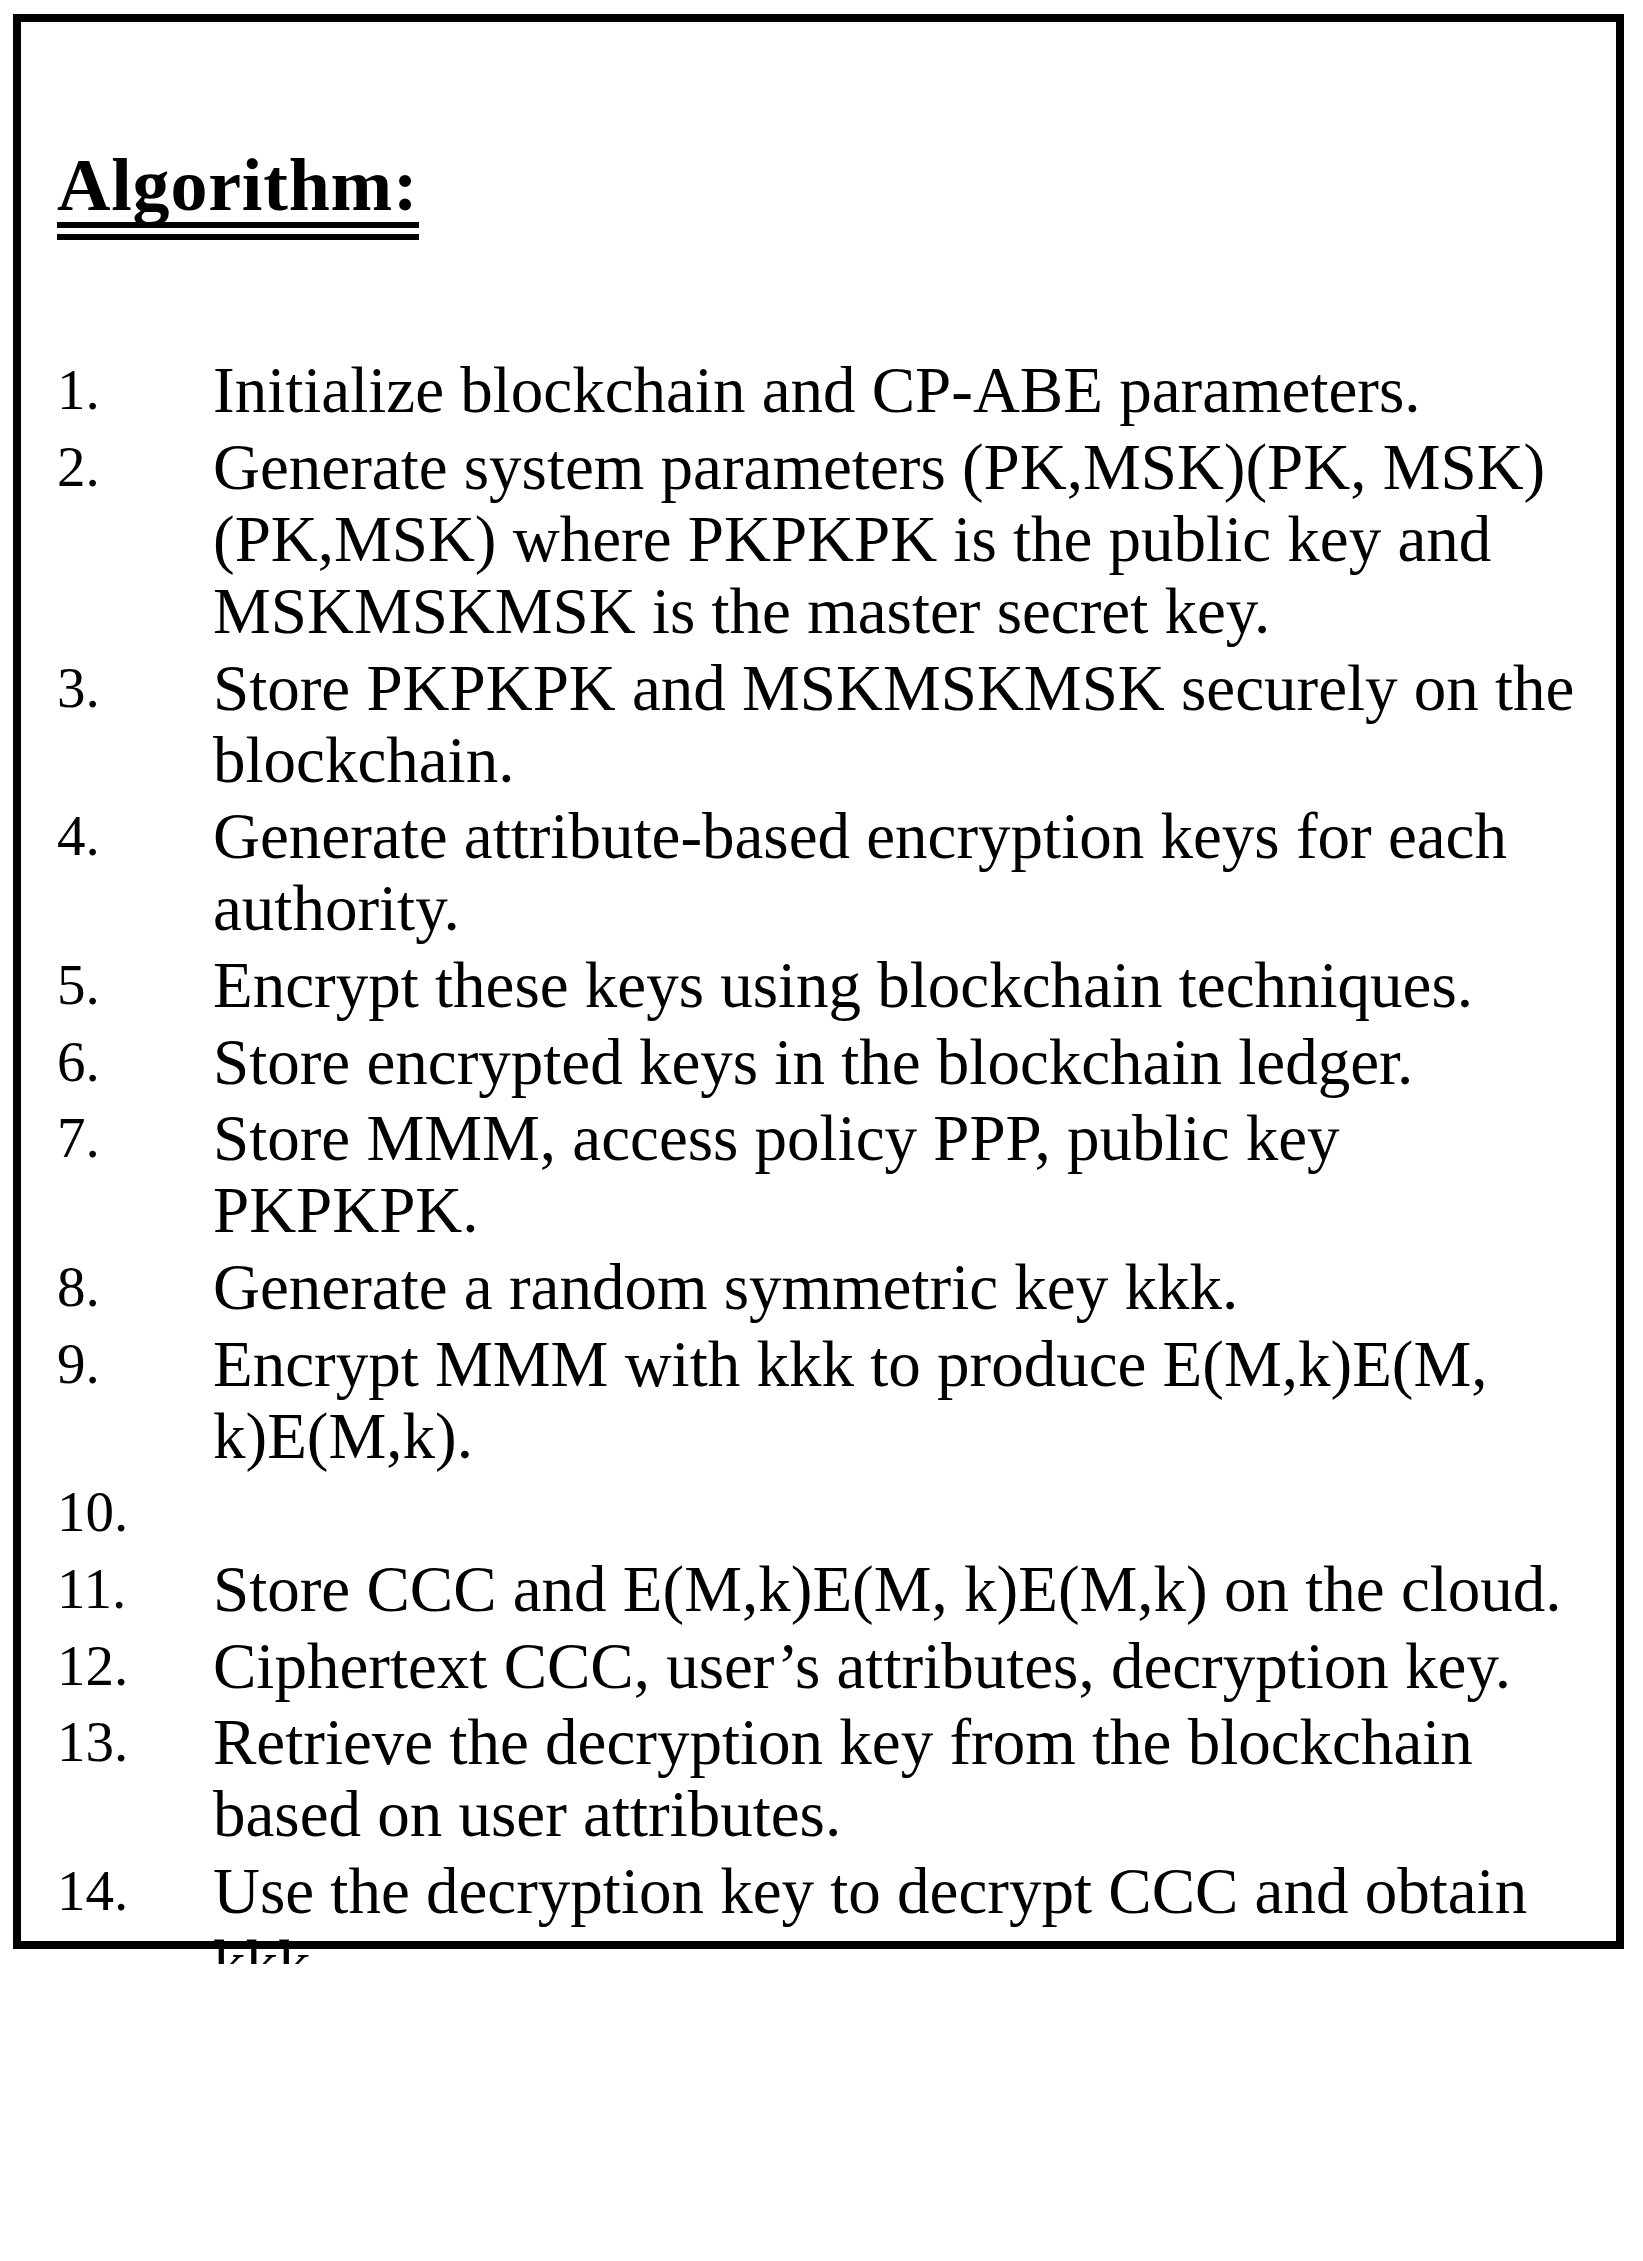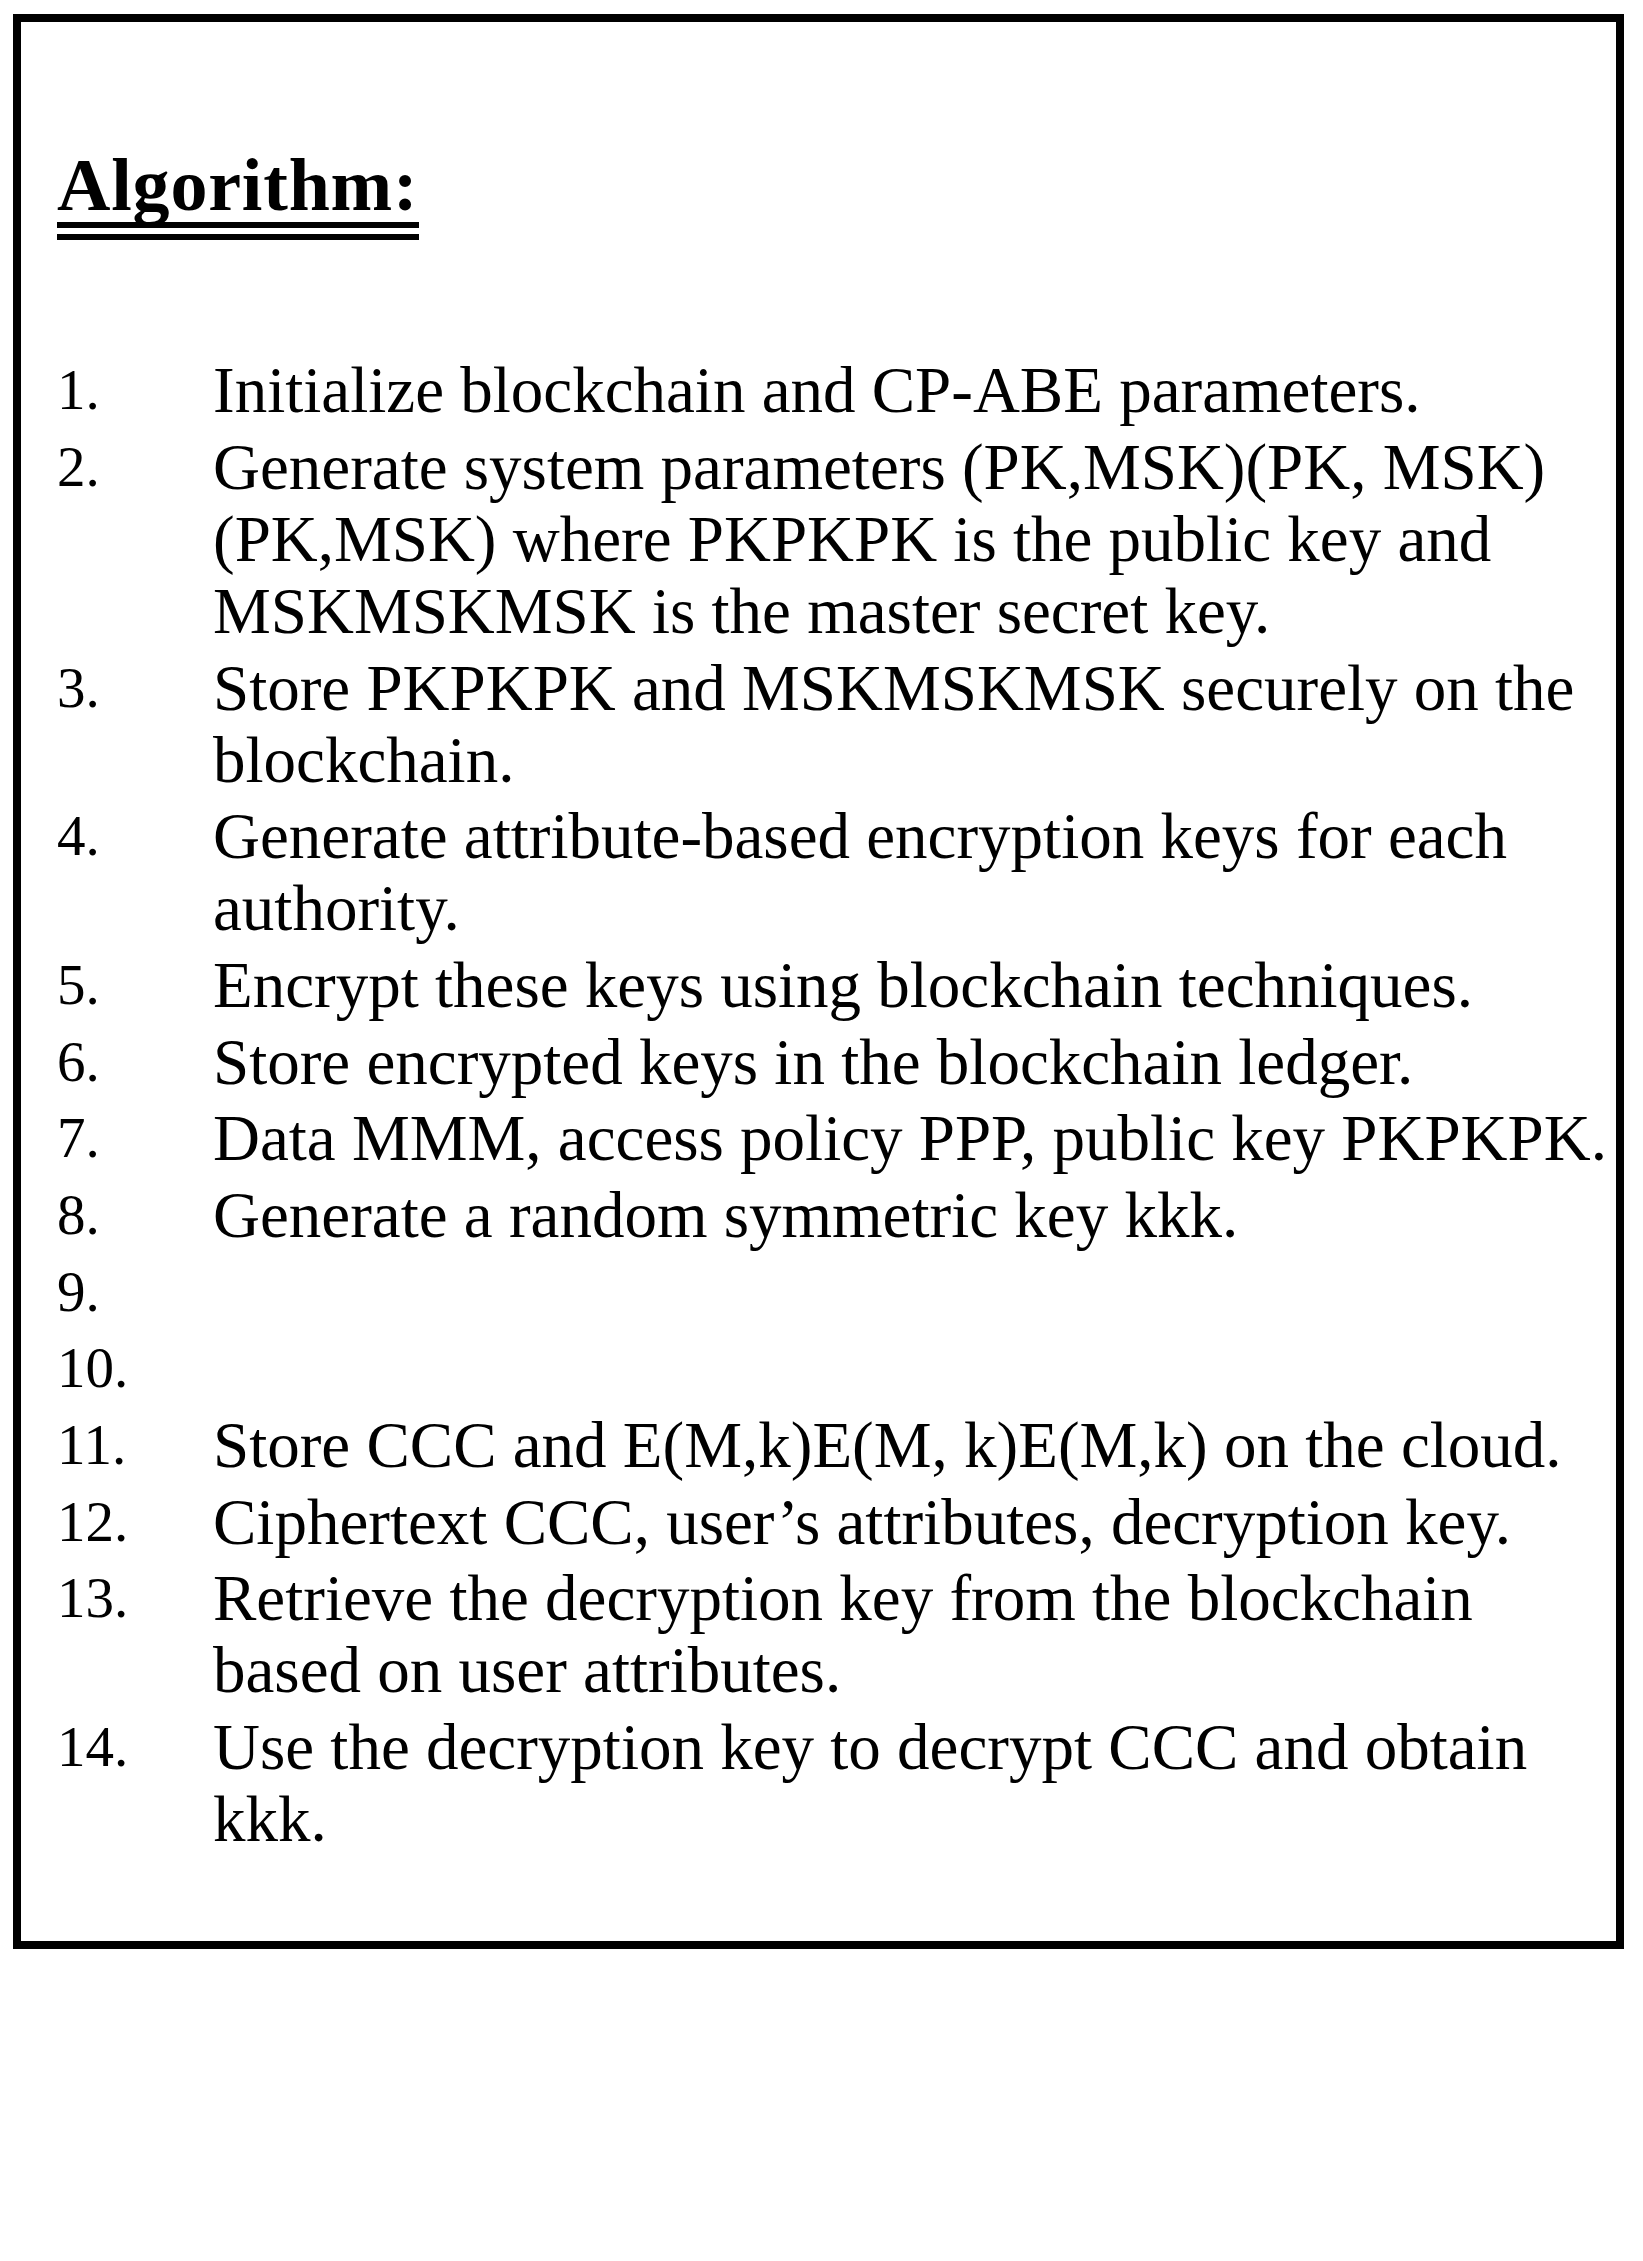--- a/index.html
+++ b/index.html
@@ -90,28 +90,29 @@
       <li class="step">
         <span class="num">5.</span>
         <span class="txt">Encrypt these keys using blockchain techniques.</span>
       </li>
       <li class="step">
         <span class="num">6.</span>
         <span class="txt">Store encrypted keys in the blockchain ledger.</span>
       </li>
       <li class="step">
         <span class="num">7.</span>
-        <span class="txt">Data MMM, access policy PPP, public key PKPKPK.</span>
+        <span class="txt">Store MMM, access policy PPP, public key PKPKPK.</span>
       </li>
       <li class="step">
         <span class="num">8.</span>
         <span class="txt">Generate a random symmetric key kkk.</span>
       </li>
       <li class="step">
         <span class="num">9.</span>
+        <span class="txt">Encrypt MMM with kkk to produce E(M,k)E(M, k)E(M,k).</span>
       </li>
       <li class="step">
         <span class="num">10.</span>
       </li>
       <li class="step">
         <span class="num">11.</span>
         <span class="txt">Store CCC and E(M,k)E(M, k)E(M,k) on the cloud.</span>
       </li>
       <li class="step">
         <span class="num">12.</span>

